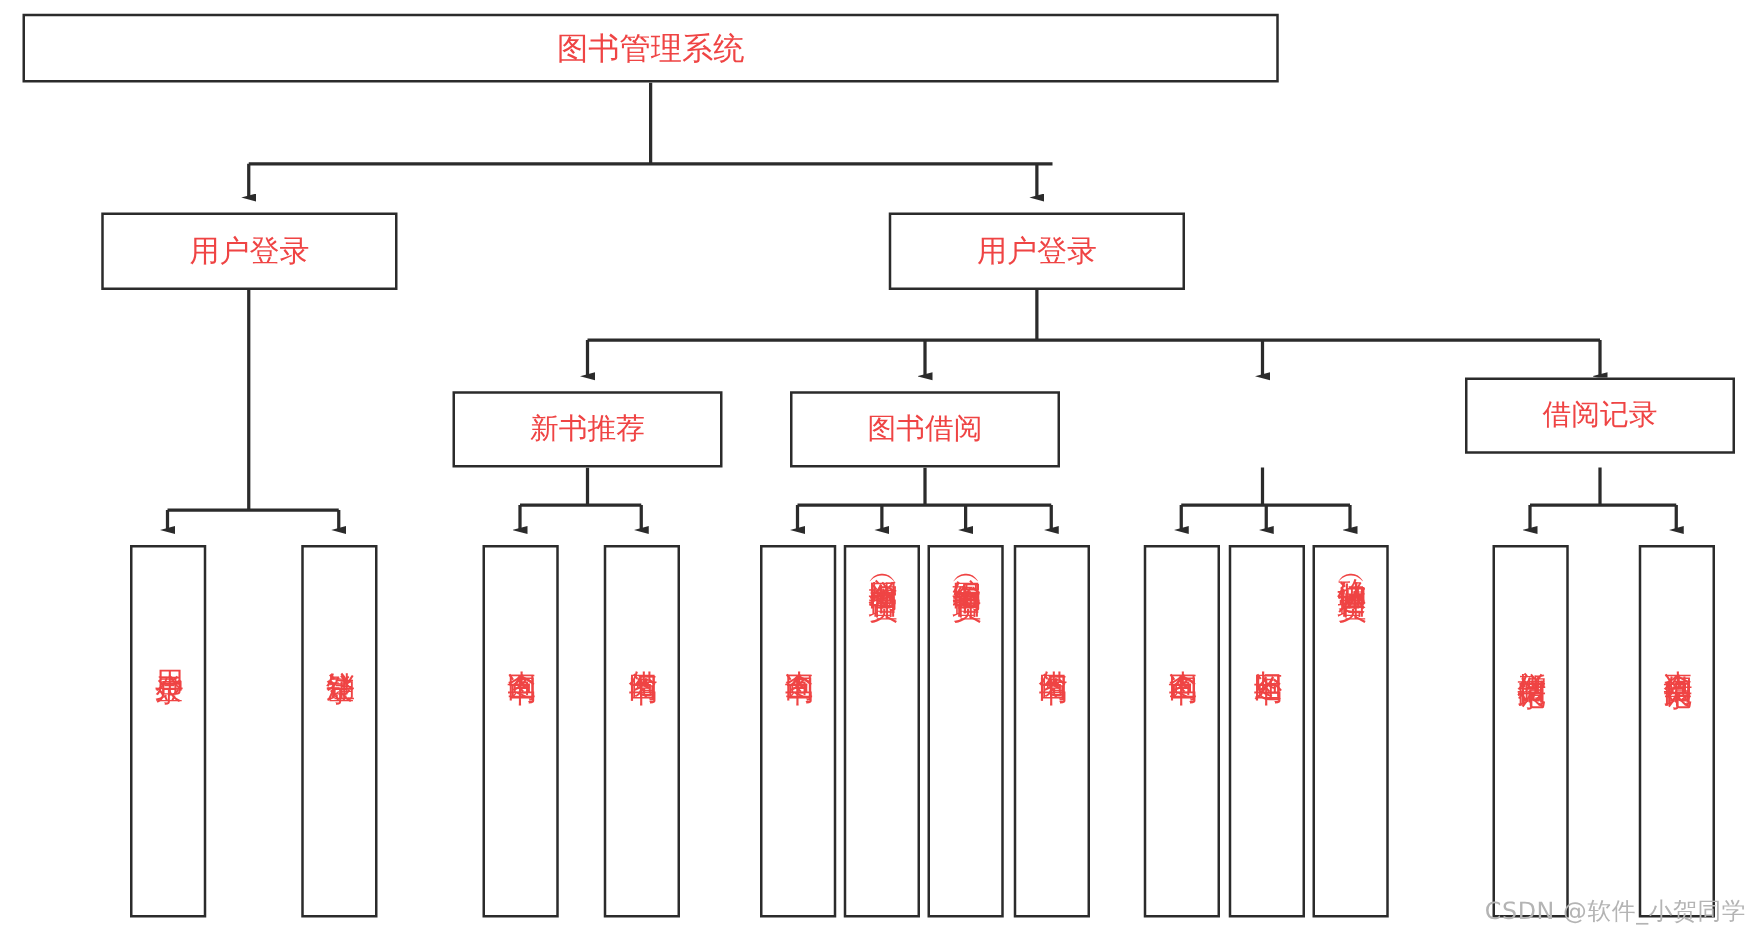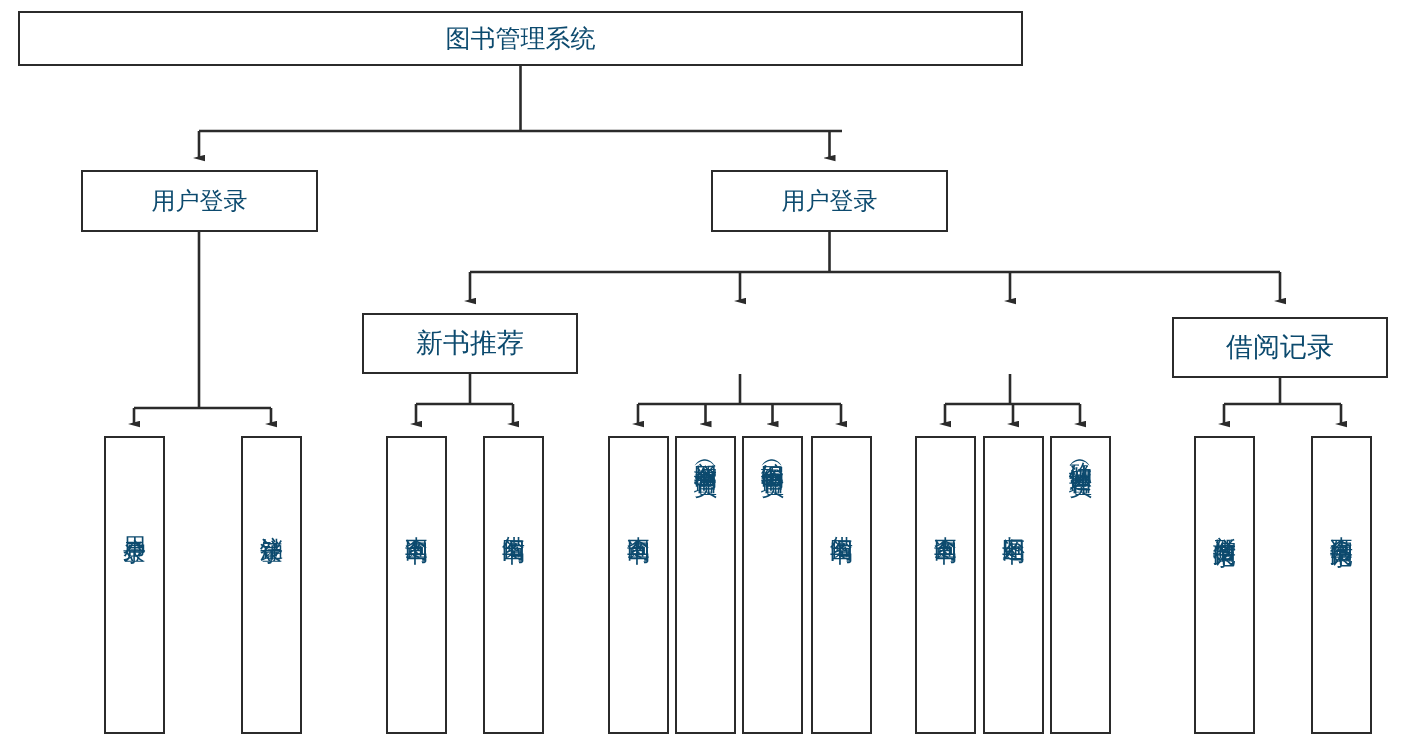--- a/index.html
+++ b/index.html
@@ -29,34 +29,33 @@
   .node-box {
     position: absolute;
     box-sizing: border-box;
     border: 2px solid #2b2b2b;
     background: #ffffff;
     display: flex;
     align-items: center;
     justify-content: center;
   }
   .node-label {
-    color: #0c4a6e;
+    color: #ef4444;
     line-height: 1.18;
     text-align: center;
     white-space: nowrap;
-    font-family: Liberation Serif, serif;
   }
   .node-root .node-label {
     font-size: 25px;
   }
   .node-branch .node-label {
     font-size: 24px;
   }
   .node-sub .node-label {
-    font-size: 27px;
+    font-size: 23px;
   }
   .node-leaf {
     align-items: flex-start;
     justify-content: center;
     padding-top: 6px;
   }
   .node-leaf .node-label {
     font-size: 23px;
     writing-mode: vertical-rl;
     text-orientation: upright;
@@ -144,21 +143,24 @@
   <div class="node-box node-branch" style="left:81px; top:170px; width:237px; height:62px;">
     <span class="node-label">用户登录</span>
   </div>
   <div class="node-box node-branch" style="left:711px; top:170px; width:237px; height:62px;">
     <span class="node-label">用户登录</span>
   </div>
 
   <div class="node-box node-sub" style="left:362px; top:313px; width:216px; height:61px;">
     <span class="node-label">新书推荐</span>
   </div>
-  <div class="node-box node-sub" style="left:1172px; top:317px; width:216px; height:61px;">
+  <div class="node-box node-sub" style="left:632px; top:313px; width:216px; height:61px;">
+    <span class="node-label">图书借阅</span>
+  </div>
+  <div class="node-box node-sub" style="left:1172px; top:302px; width:216px; height:61px;">
     <span class="node-label">借阅记录</span>
   </div>
 
   <div class="node-box node-leaf leaf-mid" style="left:104px; top:436px; width:61px; height:298px;">
     <span class="node-label">用户登录</span>
   </div>
   <div class="node-box node-leaf leaf-mid" style="left:241px; top:436px; width:61px; height:298px;">
     <span class="node-label">注销登录</span>
   </div>
 
@@ -192,14 +194,15 @@
     <span class="node-label">确认归还（管理员）</span>
   </div>
 
   <div class="node-box node-leaf leaf-mid" style="left:1194px; top:436px; width:61px; height:298px;">
     <span class="node-label">新增借阅记录</span>
   </div>
   <div class="node-box node-leaf leaf-mid" style="left:1311px; top:436px; width:61px; height:298px;">
     <span class="node-label">查询借阅记录</span>
   </div>
 
+  <div id="watermark">CSDN @软件_小贺同学</div>
 
 </div>
 
 </body></html>

